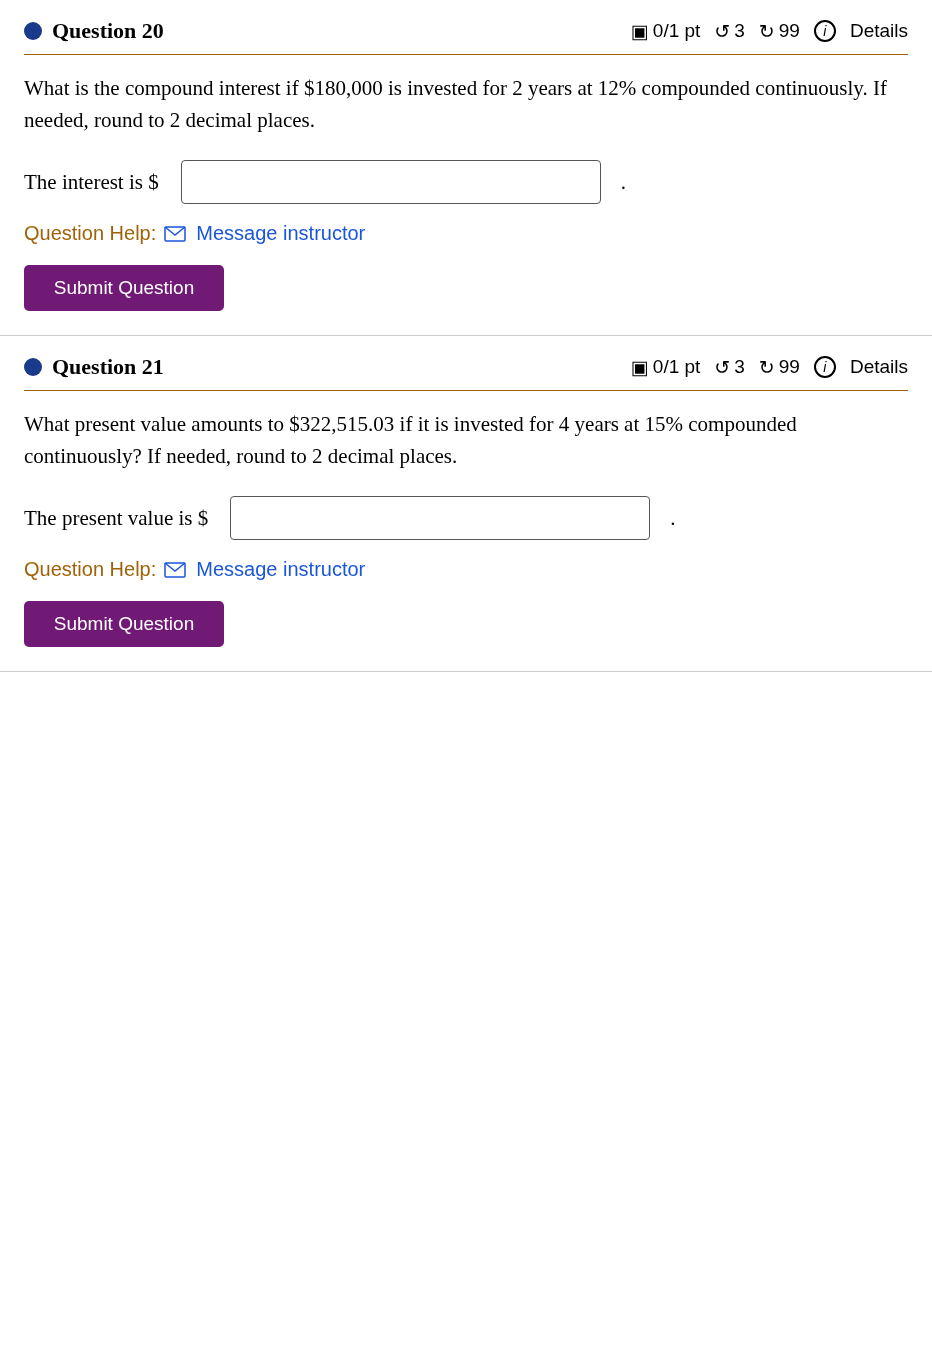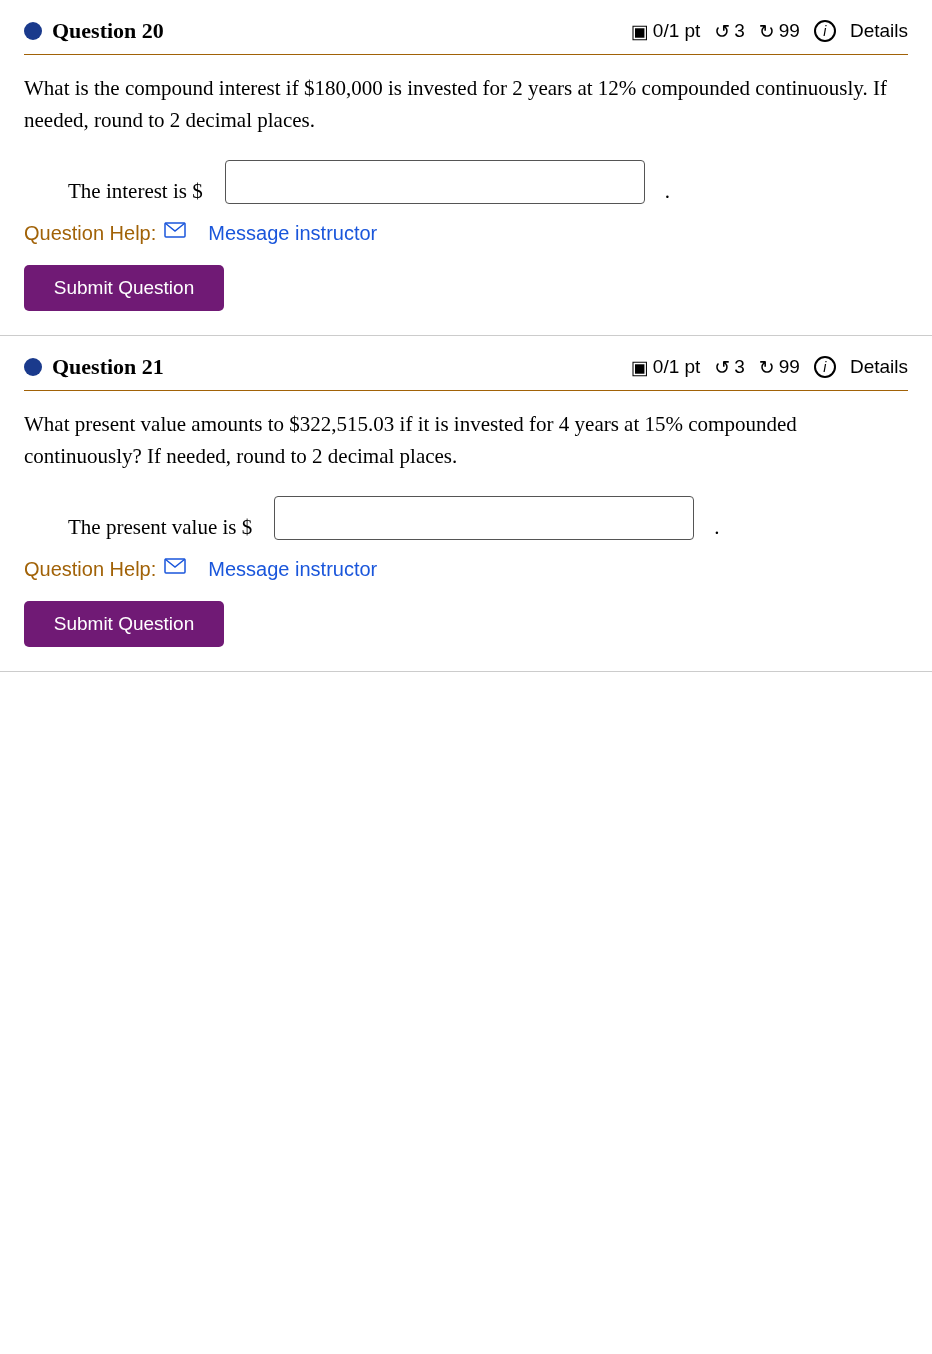--- a/index.html
+++ b/index.html
@@ -69,26 +69,25 @@
     }
 
     .question-body {
       margin-top: 18px;
       line-height: 1.5;
       font-size: 21px;
     }
 
     .answer-row {
       display: flex;
-      align-items: flex-end;
+      align-items: center;
       margin-top: 24px;
       margin-bottom: 18px;
       gap: 18px;
       font-size: 21px;
-      margin-left: 44px;
     }
 
     .answer-label {
       white-space: nowrap;
       margin-right: 4px;
     }
 
     .answer-input {
       border: 1px solid #555555;
       border-radius: 4px;
@@ -115,21 +114,22 @@
 
     .help-label {
       color: #a16207;
     }
 
     .message-link {
       color: #1a56db;
       text-decoration: none;
       font-size: 20px;
       display: flex;
-      gap: 22px;
+      align-items: center;
+      gap: 10px;
     }
 
     .submit-btn {
       background: #701a75;
       color: #ffffff;
       border: none;
       border-radius: 5px;
       padding: 12px 22px;
       font-size: 19px;
       font-family: Arial, sans-serif;

